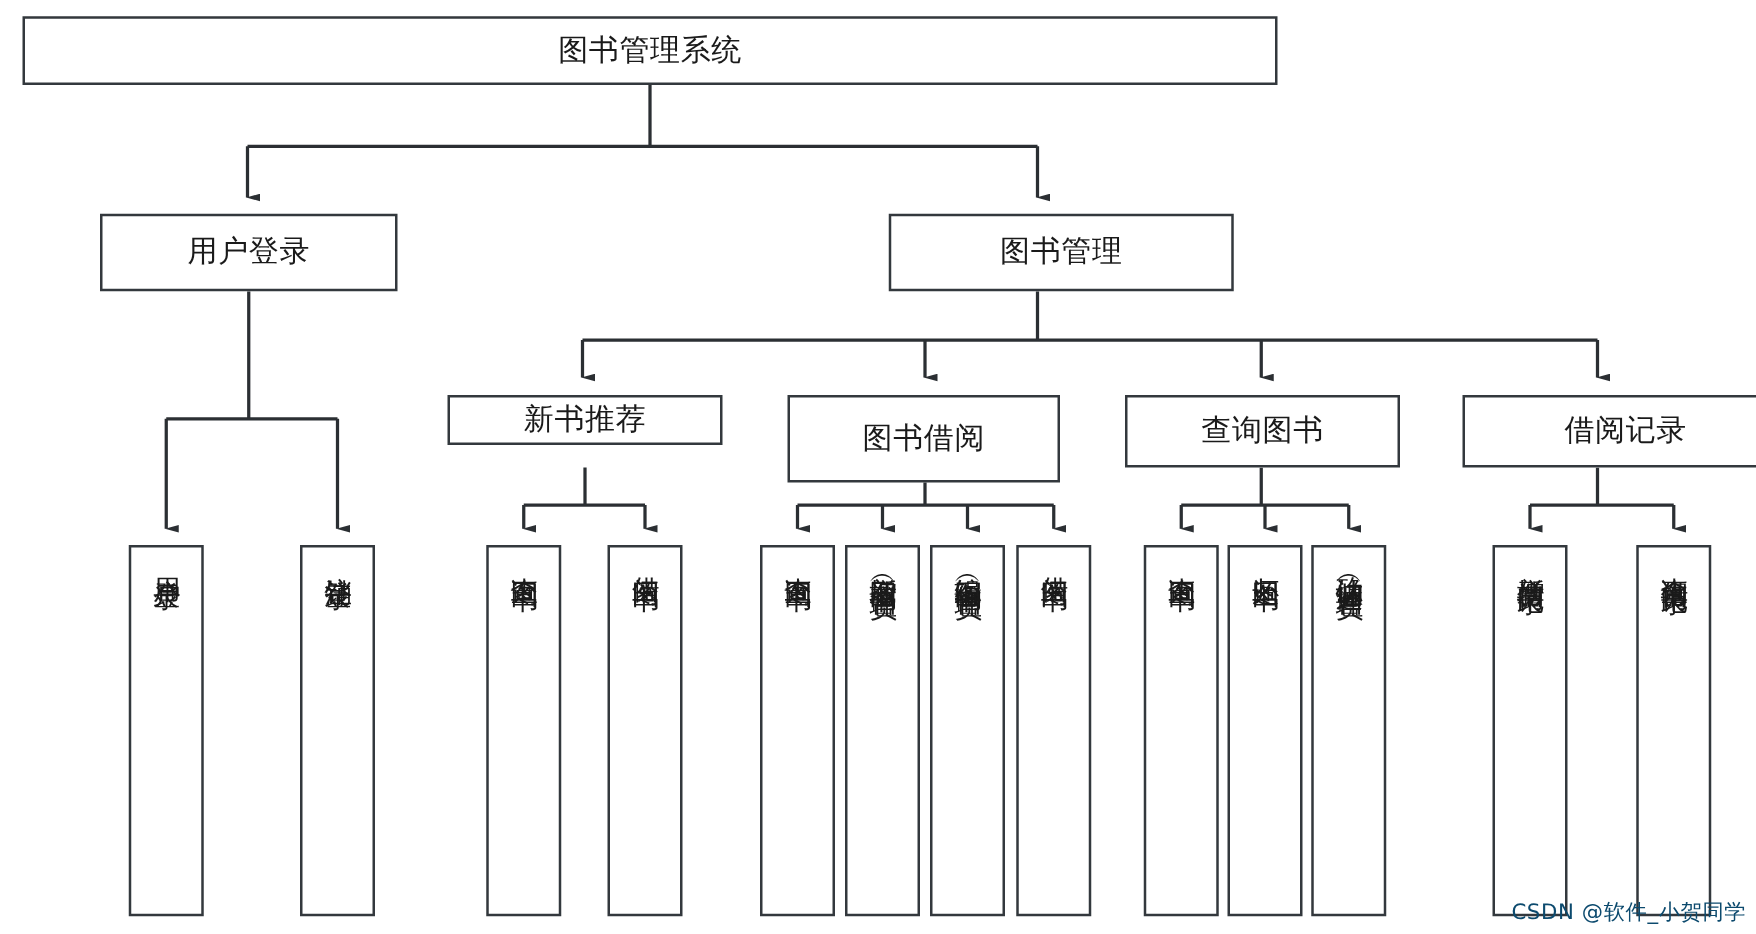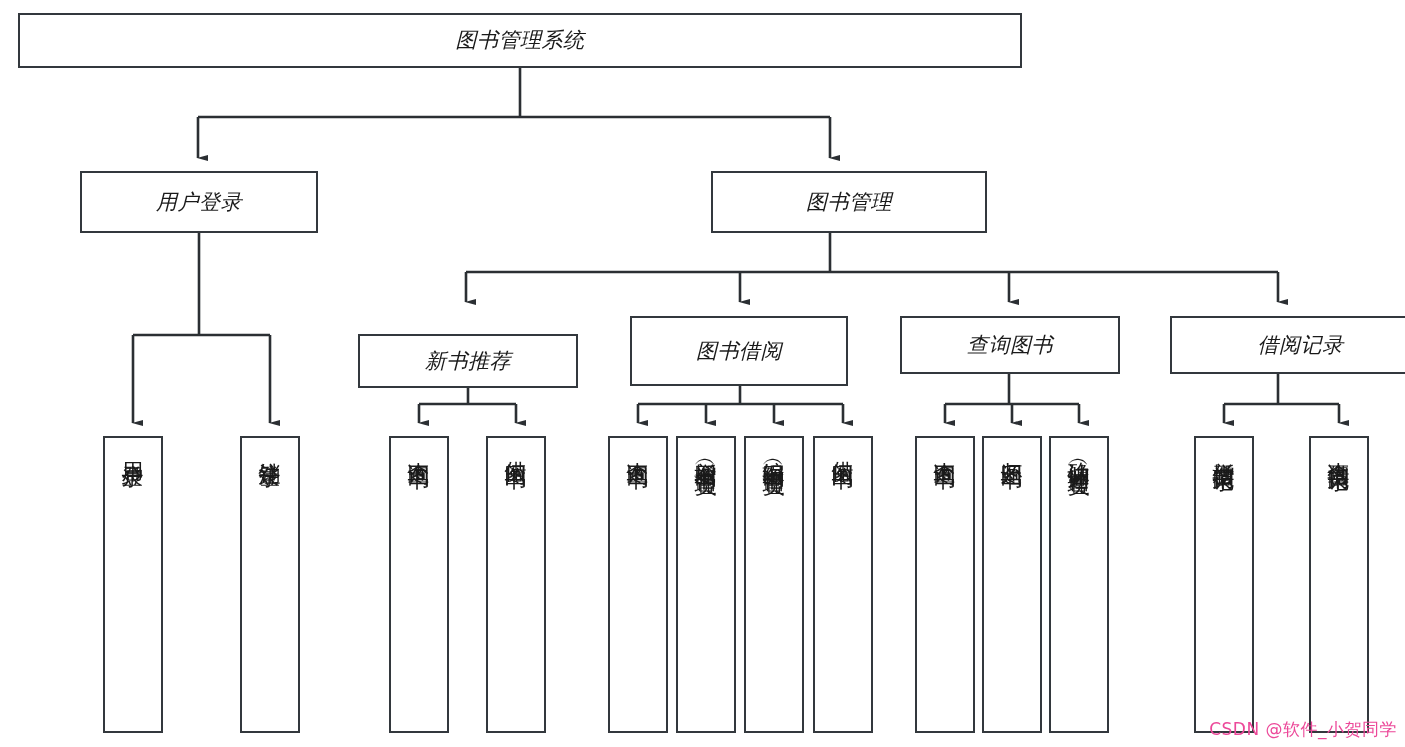--- a/index.html
+++ b/index.html
@@ -35,23 +35,22 @@
     justify-content: center;
     color: #1a1a1a;
   }
   .node .label {
     display: block;
     text-align: center;
     line-height: 1.15;
     letter-spacing: 0.5px;
   }
   .node.horiz .label {
-    font-size: 21px;
+    font-size: 24px;
     white-space: nowrap;
-    font-style: italic;
   }
   .node.vert {
     align-items: flex-start;
     padding-top: 6px;
   }
   .node.vert .label {
     writing-mode: vertical-rl;
     text-orientation: upright;
     font-size: 22px;
     line-height: 1.05;
@@ -60,21 +59,21 @@
     max-height: 280px;
   }
   .node.vert.tall .label {
     max-height: 290px;
   }
   #watermark {
     position: absolute;
     right: 8px;
     bottom: 6px;
     font-size: 17px;
-    color: #ec4899;
+    color: #0c4a6e;
     letter-spacing: 0.5px;
     white-space: nowrap;
     user-select: none;
   }
 </style>
 </head>
 <body>
 
 <div id="canvas">
 
@@ -133,21 +132,21 @@
   </div>
 
   <div class="node horiz" style="left:80px; top:171px; width:238px; height:62px;">
     <span class="label">用户登录</span>
   </div>
 
   <div class="node horiz" style="left:711px; top:171px; width:276px; height:62px;">
     <span class="label">图书管理</span>
   </div>
 
-  <div class="node horiz" style="left:358px; top:316px; width:220px; height:54px;margin-top:18px;">
+  <div class="node horiz" style="left:358px; top:316px; width:220px; height:40px;">
     <span class="label">新书推荐</span>
   </div>
 
   <div class="node horiz" style="left:630px; top:316px; width:218px; height:70px;justify-content:center;">
     <span class="label">图书借阅</span>
   </div>
 
   <div class="node horiz" style="left:900px; top:316px; width:220px; height:58px;">
     <span class="label">查询图书</span>
   </div>

